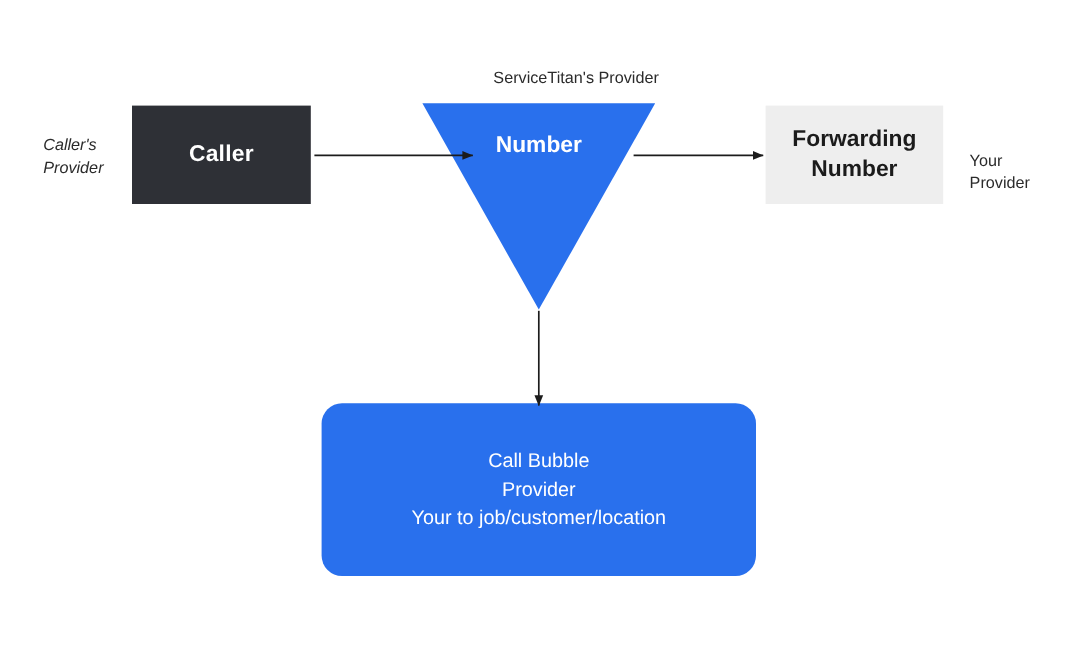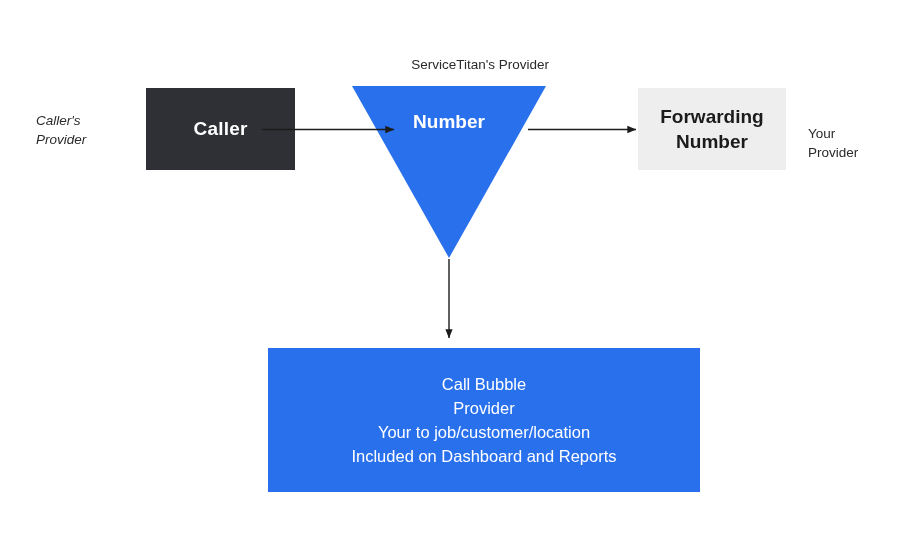--- a/index.html
+++ b/index.html
@@ -30,21 +30,20 @@
     text-align: center;
   }
 
   
   #caller-box {
     left: 110px;
     top: 88px;
     width: 149px;
     height: 82px;
     background: #2e3036;
-    margin-left: 36px;
   }
   #caller-box .label {
     color: #ffffff;
     font-size: 19px;
     font-weight: bold;
     letter-spacing: 0.2px;
   }
 
   
   #forwarding-box {
@@ -113,26 +112,27 @@
   #your-provider-caption {
     left: 808px;
     top: 124px;
     width: 82px;
     text-align: left;
   }
 
   
   #results-box {
     left: 268px;
-    top: 348px;
-    width: 432px;
+    top: 336px;
+    width: 362px;
     height: 144px;
     background: #2970ed;
     flex-direction: column;
     justify-content: center;
+    border-radius: 17px;
   }
   #results-box .line {
     color: #ffffff;
     font-size: 16.5px;
     line-height: 1.47;
     text-align: center;
   }
 
   
   #connectors {
@@ -174,21 +174,20 @@
 
   <div class="side-caption" id="your-provider-caption">
     <div>Your</div>
     <div>Provider</div>
   </div>
 
   <div class="node" id="results-box">
     <div class="line">Call Bubble</div>
     <div class="line">Provider</div>
     <div class="line">Your to job/customer/location</div>
-    <div class="line">Included on Dashboard and Reports</div>
   </div>
 
   <svg id="connectors" viewBox="0 0 897 547" xmlns="http://www.w3.org/2000/svg">
     <defs>
       <marker id="arrowhead" markerWidth="7" markerHeight="7" refX="6.2" refY="3" orient="auto" markerUnits="strokeWidth">
         <path d="M0,0.4 L6.4,3 L0,5.6 z" fill="#1c1c1c"></path>
       </marker>
     </defs>
     <line x1="262" y1="129.5" x2="394" y2="129.5" stroke="#1c1c1c" stroke-width="1.4" marker-end="url(#arrowhead)"></line>
     <line x1="528" y1="129.5" x2="636" y2="129.5" stroke="#1c1c1c" stroke-width="1.4" marker-end="url(#arrowhead)"></line>

